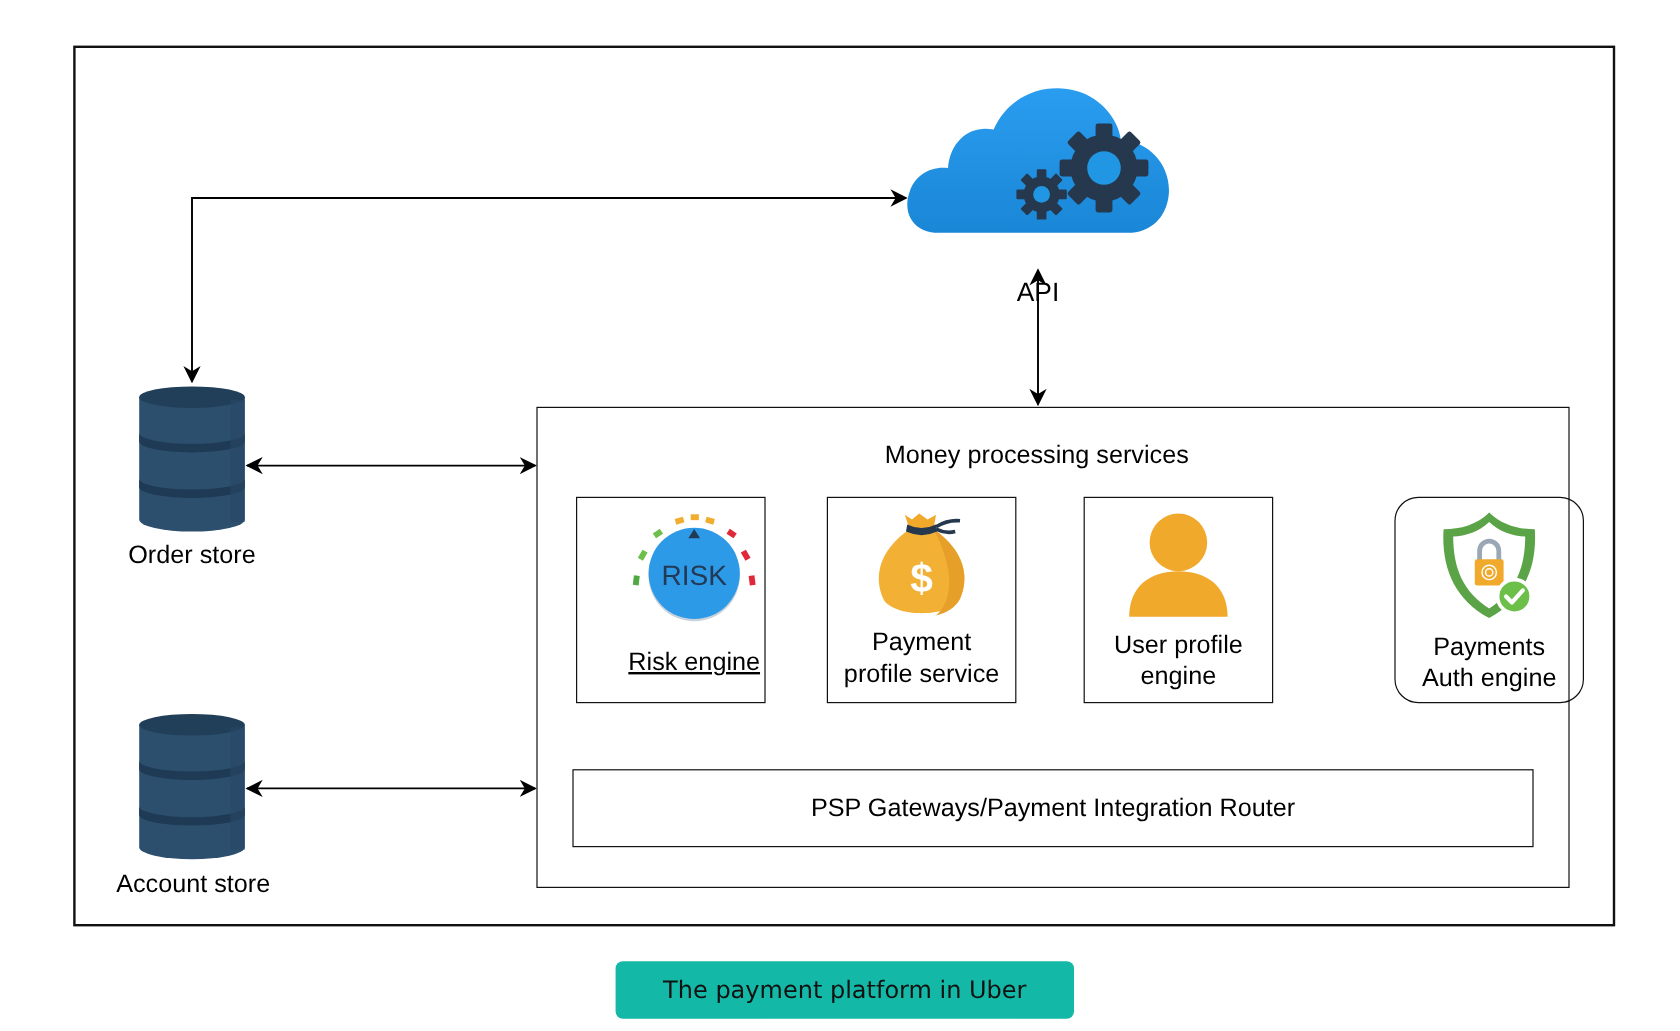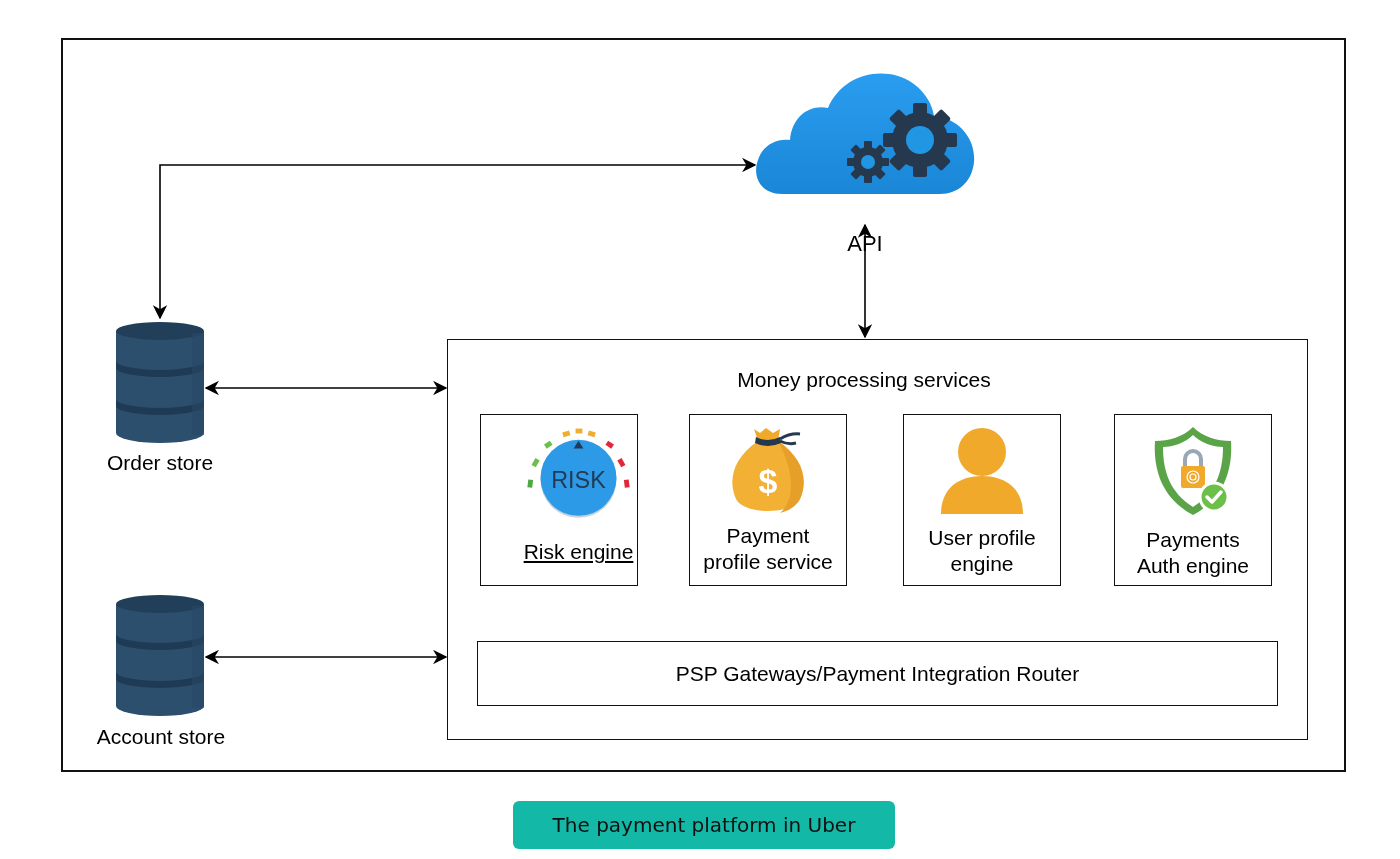--- a/index.html
+++ b/index.html
@@ -161,21 +161,21 @@
       <path d="M58,10 A24,24 0 0 1 58,50 A24,24 0 0 0 58,10 Z" fill="#e19a22"></path>
       <path d="M4,92 C4,66 22,54 45,54 C68,54 86,66 86,92 Z" fill="#f0a92b"></path>
     </svg>
   </div>
   <div class="label">
     <span>User profile</span><br>
     <span>engine</span>
   </div>
 </div>
 
-<div class="abs service-card" style="left:1114px;">
+<div class="abs service-card" style="left:1162px;border-radius:20px;">
   <div class="icon-wrap" style="height:112px;">
     <svg width="100" height="100" viewBox="0 0 100 100">
       <path d="M50,6 C60,16 74,20 88,20 C90,50 80,78 50,94 C20,78 10,50 12,20 C26,20 40,16 50,6 Z" fill="#5aa447"></path>
       <path d="M50,14 C58,22 70,26 80,26 C80,52 72,72 50,86 C28,72 20,52 20,26 C30,26 42,22 50,14 Z" fill="#ffffff"></path>
       <path d="M42,46 L42,38 A8,8 0 0 1 58,38 L58,46" stroke="#9aa7b4" stroke-width="4" fill="none"></path>
       <rect x="38" y="45" width="24" height="22" rx="2" fill="#f0a92b"></rect>
       <circle cx="50" cy="56" r="6" fill="none" stroke="#ffffff" stroke-width="1.2"></circle>
       <circle cx="50" cy="56" r="3" fill="none" stroke="#ffffff" stroke-width="1.2"></circle>
       <circle cx="71" cy="76" r="14" fill="#6cc04a" stroke="#ffffff" stroke-width="3"></circle>
       <path d="M64,76 L69,81 L78,71" stroke="#ffffff" stroke-width="3.5" fill="none" stroke-linecap="round" stroke-linejoin="round"></path>

